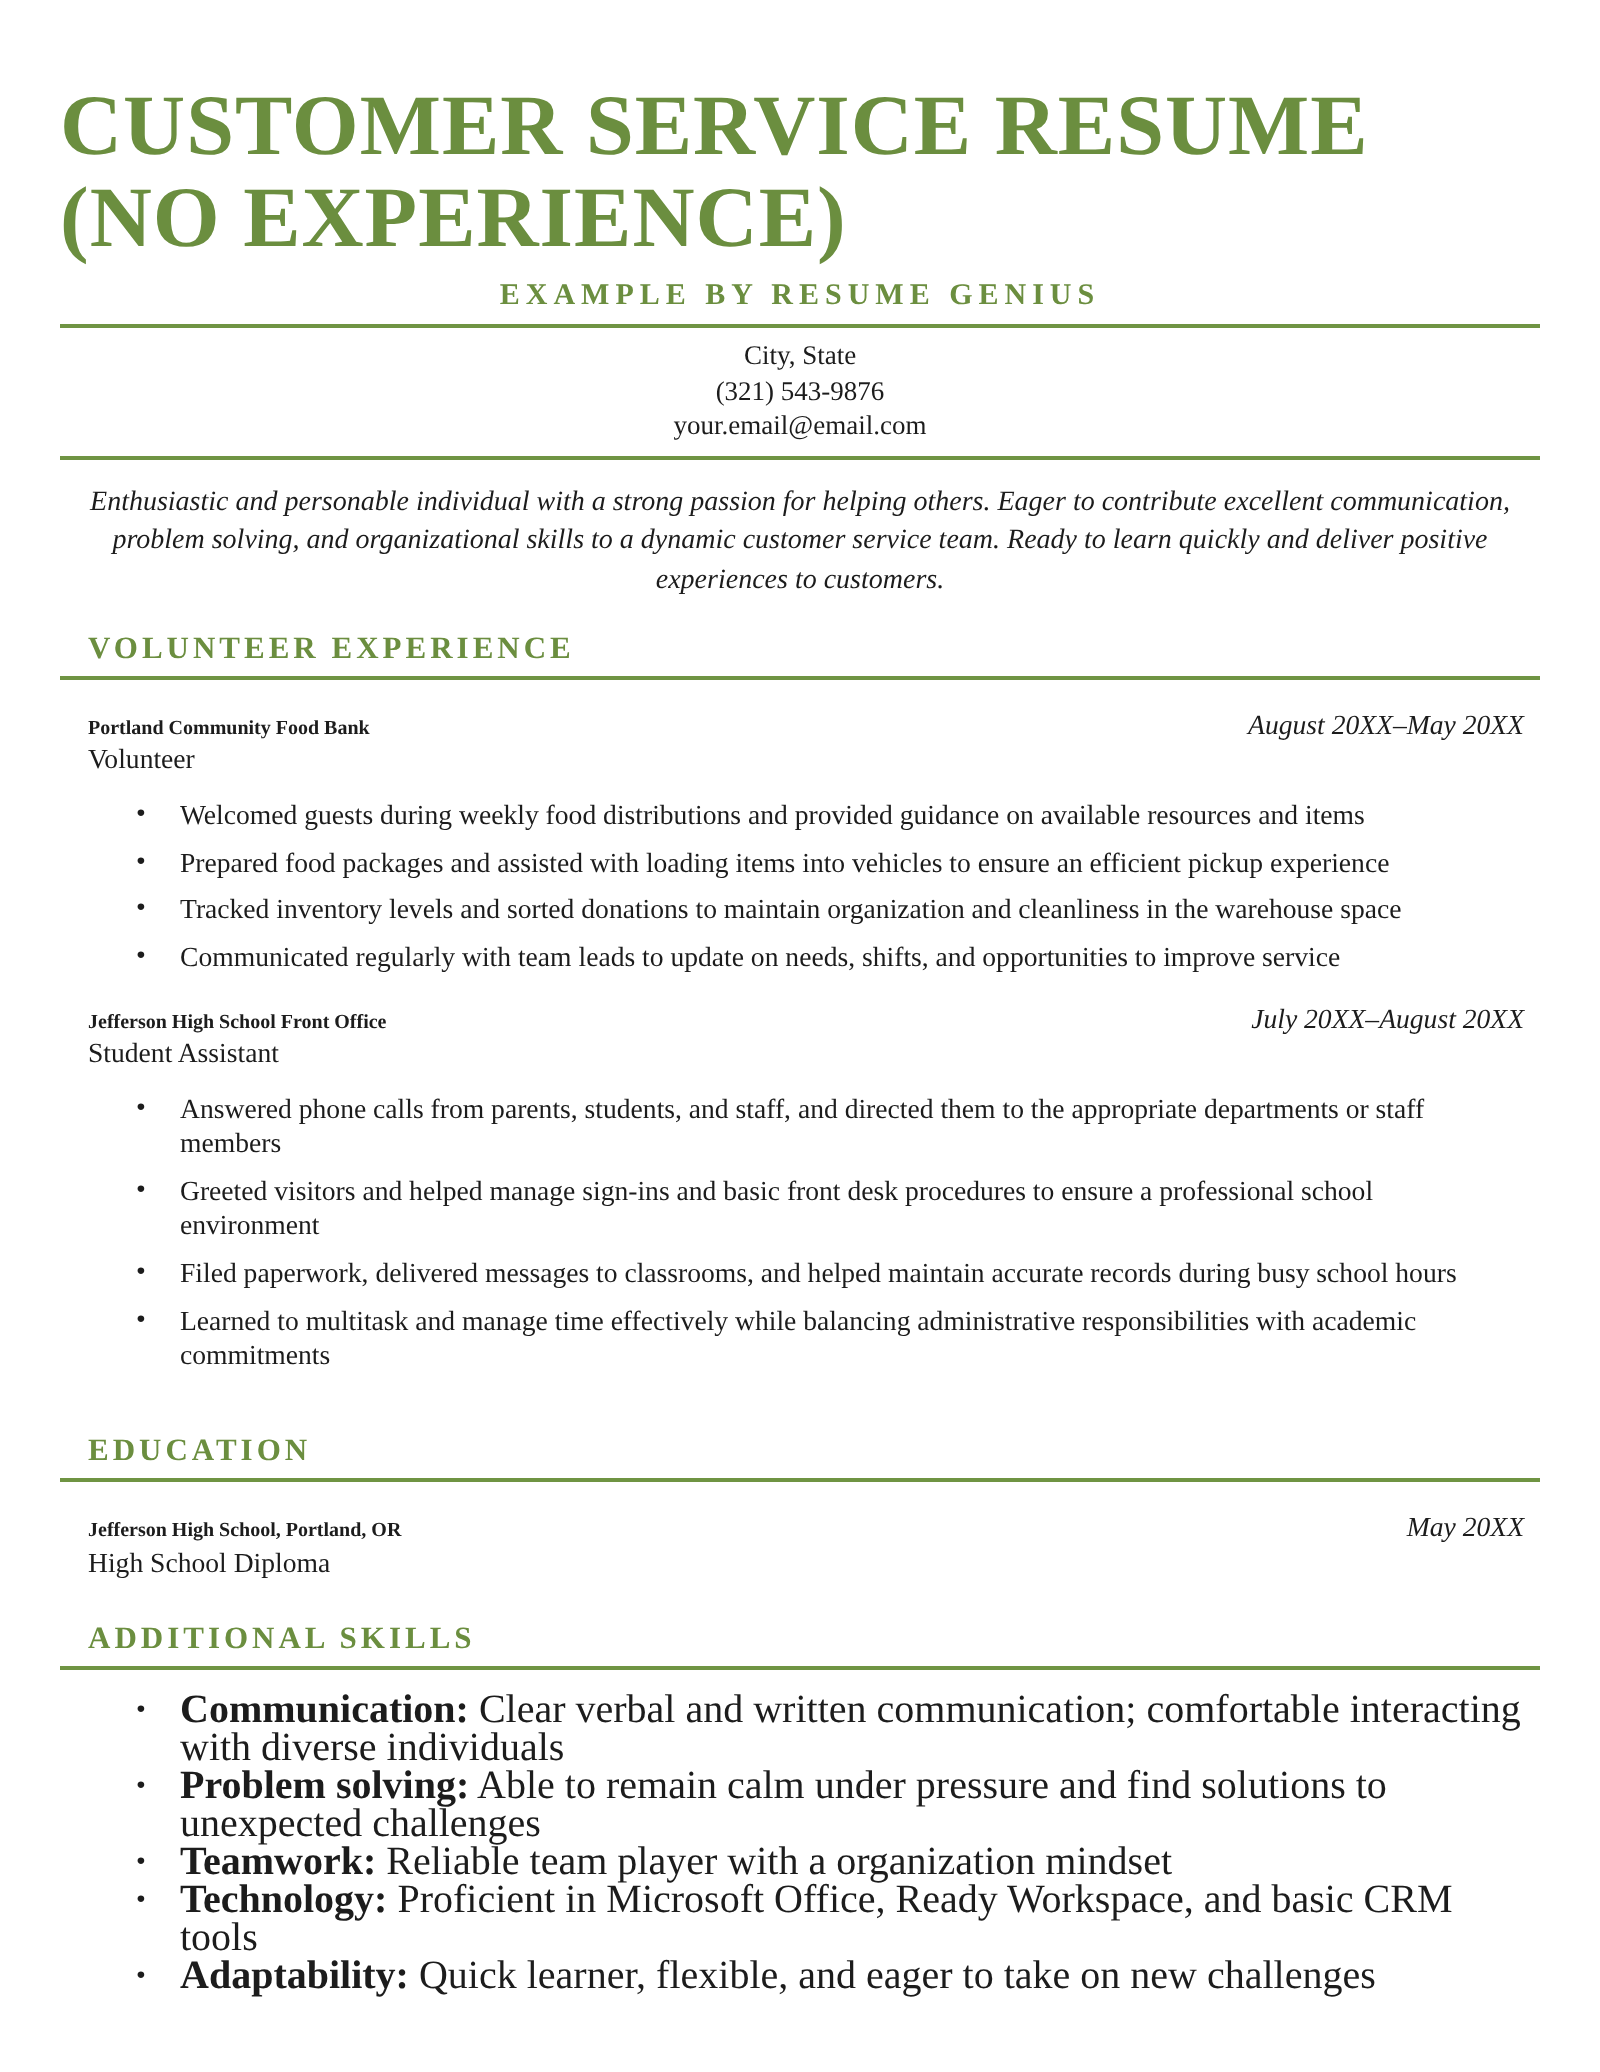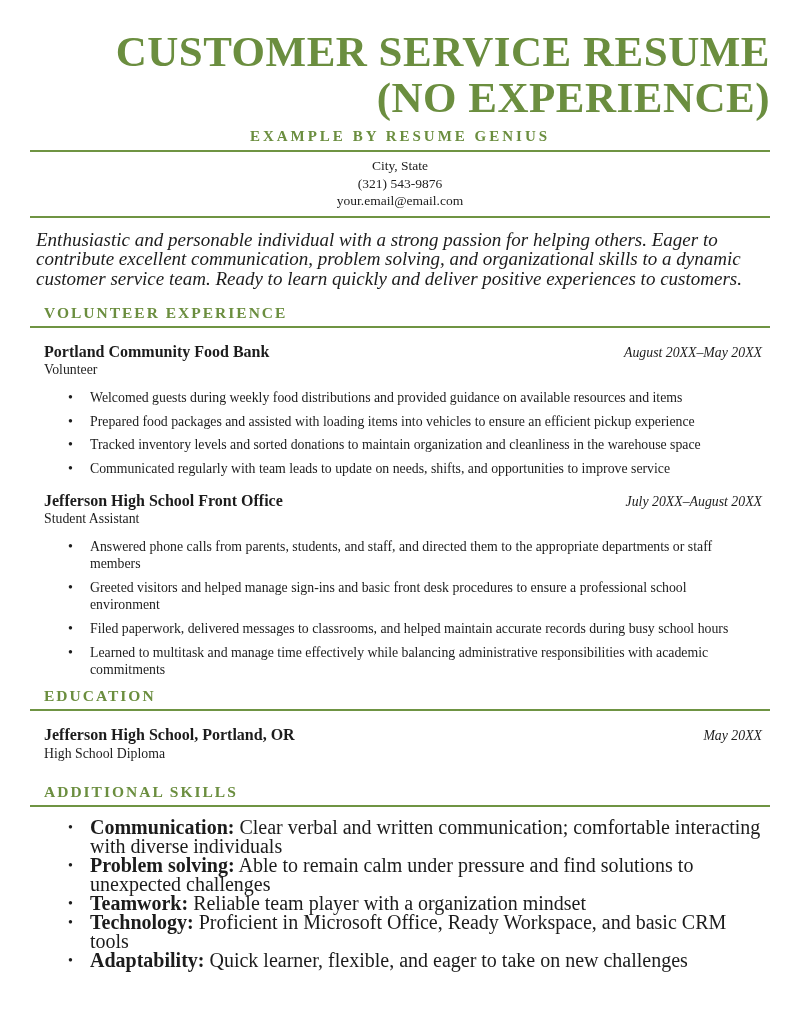--- a/index.html
+++ b/index.html
@@ -11,54 +11,54 @@
   html,body{margin:0;padding:0;}
   body{
     width:800px;height:1036px;overflow:hidden;background:#ffffff;
     font-family:"Liberation Serif","DejaVu Serif",serif;
     color:var(--ink);
   }
   .page{width:800px;height:1036px;padding:0 30px;}
 
   
   .title{
-    margin:0;padding-top:29px;text-align:right;
+    margin:0;padding-top:41px;text-align:left;
     color:var(--accent);font-weight:bold;
     font-size:43px;line-height:1.07;letter-spacing:0.5px;
   }
   .title span{display:block;}
   .subtitle{
     margin-top:7px;text-align:center;color:var(--accent);
     font-weight:bold;font-size:15px;letter-spacing:3px;
   }
   .rule{border-top:2px solid var(--accent-line);}
   .rule.top{margin-top:5px;}
   .rule.contact-bottom{margin-top:6px;}
   .contact{
     margin-top:5px;text-align:center;
     font-size:13.5px;line-height:17.6px;
   }
   .summary{
-    margin:12px 6px 16px;text-align:left;font-style:italic;
-    font-size:19px;line-height:19.5px;
+    margin:12px 6px 16px;text-align:center;font-style:italic;
+    font-size:14px;line-height:19.5px;
   }
 
   
   .sec-h{
     margin:14px 0 0;padding:0 0 4px 14px;
     color:var(--accent);font-size:15.5px;font-weight:bold;
     letter-spacing:2px;border-bottom:2px solid var(--accent-line);
   }
-  .sec-h.edu{margin-top:8px;}
+  .sec-h.edu{margin-top:30px;}
   .sec-h.skills-h{margin-top:20px;}
 
   .entry{margin:15px 0 0 14px;font-size:13.8px;}
   .entry.second{margin-top:14px;}
   .erow{display:flex;justify-content:space-between;align-items:baseline;}
-  .org{font-weight:bold;font-size:16px;}
+  .org{font-weight:bold;font-size:10px;}
   .date{font-style:italic;padding-right:8px;white-space:nowrap;}
   .role{line-height:18px;}
 
   .entry ul{list-style:none;margin:10px 30px 0 0;padding:0 0 0 24px;}
   .entry li{
     position:relative;padding-left:22px;
     line-height:17.6px;margin-bottom:6px;
   }
   .entry li::before{
     content:"\2022";position:absolute;left:0;top:0;

